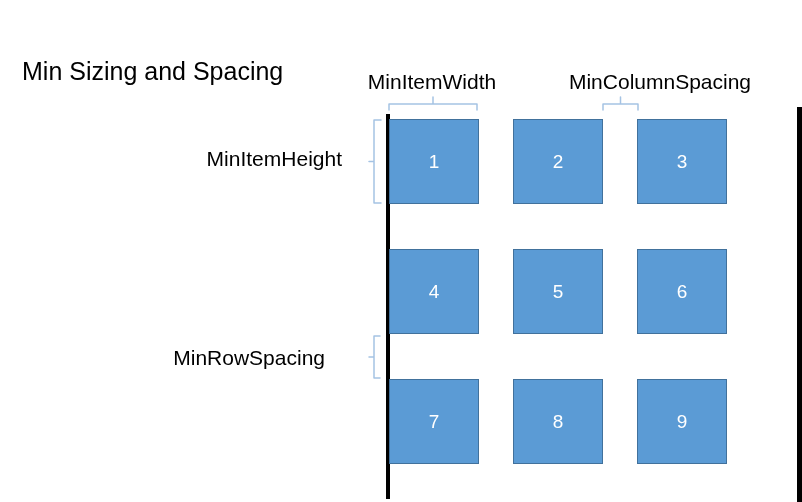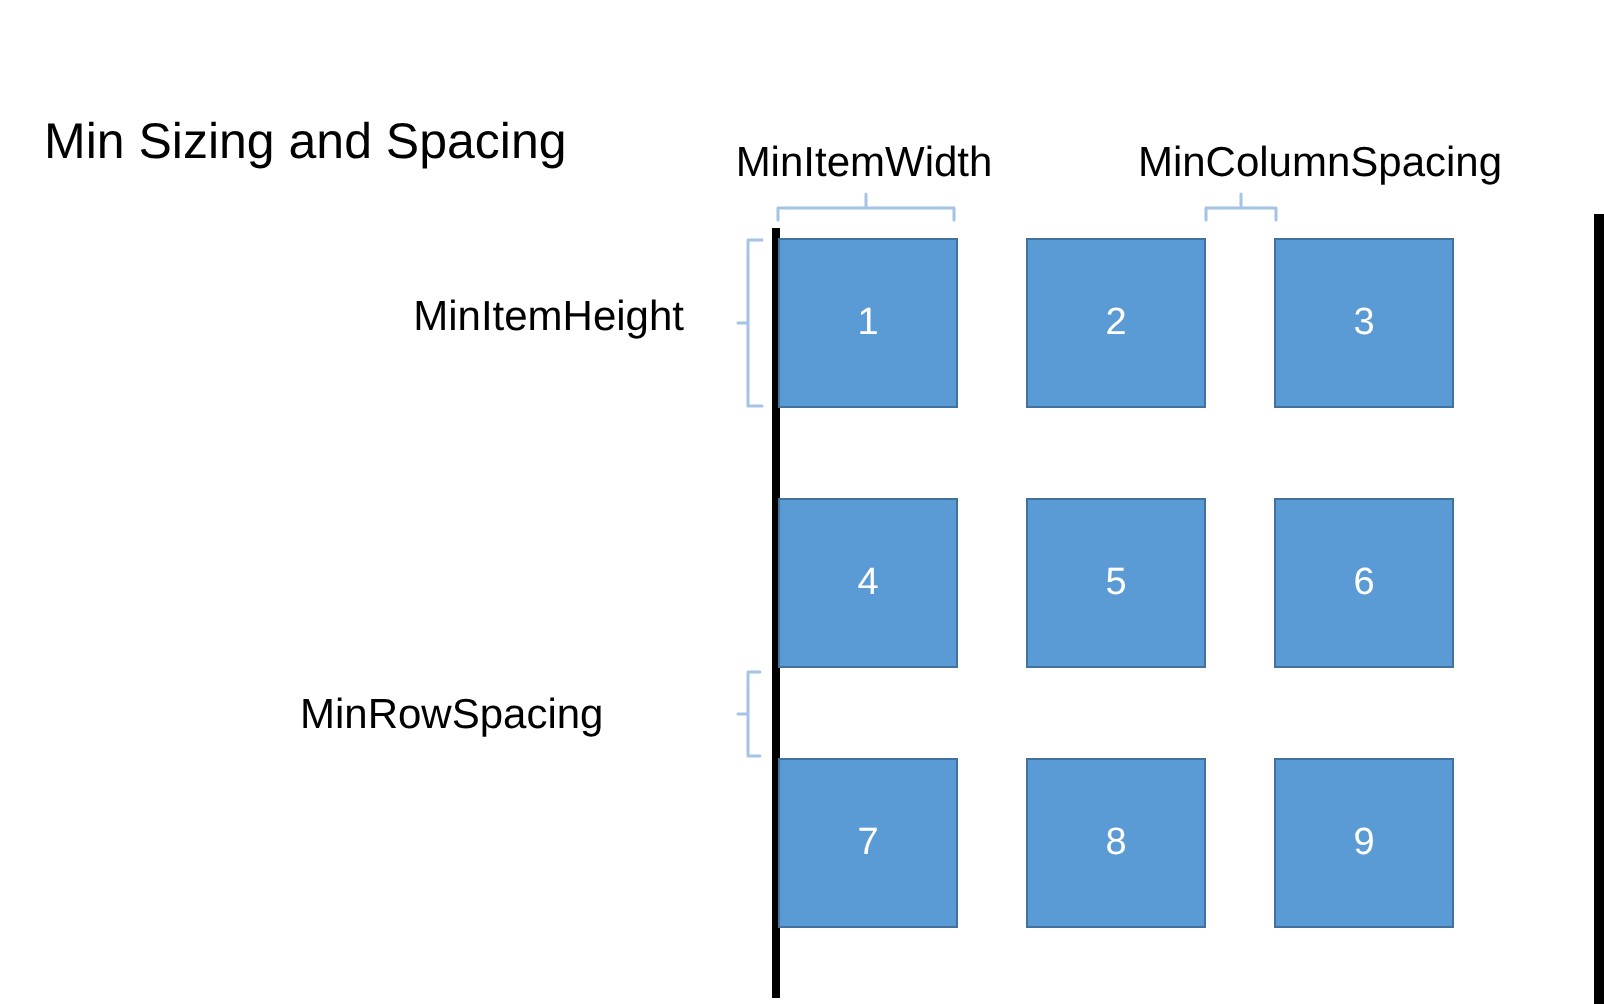--- a/index.html
+++ b/index.html
@@ -27,21 +27,21 @@
   }
   .label {
     position: absolute;
     font-size: 21px;
     color: var(--label, #000000);
     white-space: nowrap;
   }
   .lbl-min-item-width   { left: 352px; top: 70px;  width: 160px; text-align: center; }
   .lbl-min-col-spacing  { left: 560px; top: 70px;  width: 200px; text-align: center; }
   .lbl-min-item-height  { left: 150px; top: 147px; width: 192px; text-align: right; }
-  .lbl-min-row-spacing  { left: 150px; top: 346px; width: 175px; text-align: left; }
+  .lbl-min-row-spacing  { left: 150px; top: 346px; width: 175px; text-align: right; }
   .vline {
     position: absolute;
     background: var(--line, #000000);
   }
   .vline-left  { left: 386px; top: 114px; width: 4px; height: 385px; }
   .vline-right { left: 797px; top: 107px; width: 5px; height: 395px; }
   .grid {
     position: absolute;
     left: 389px;
     top: 119px;

